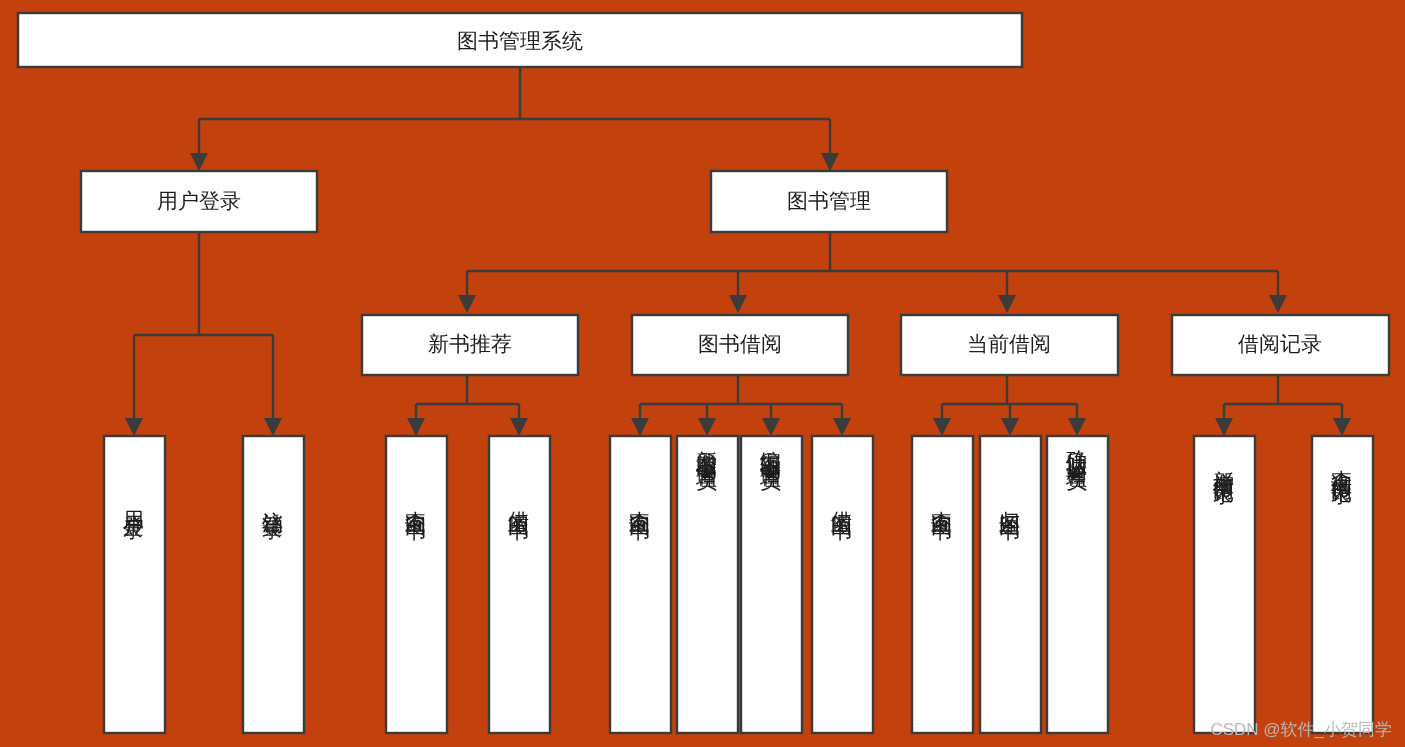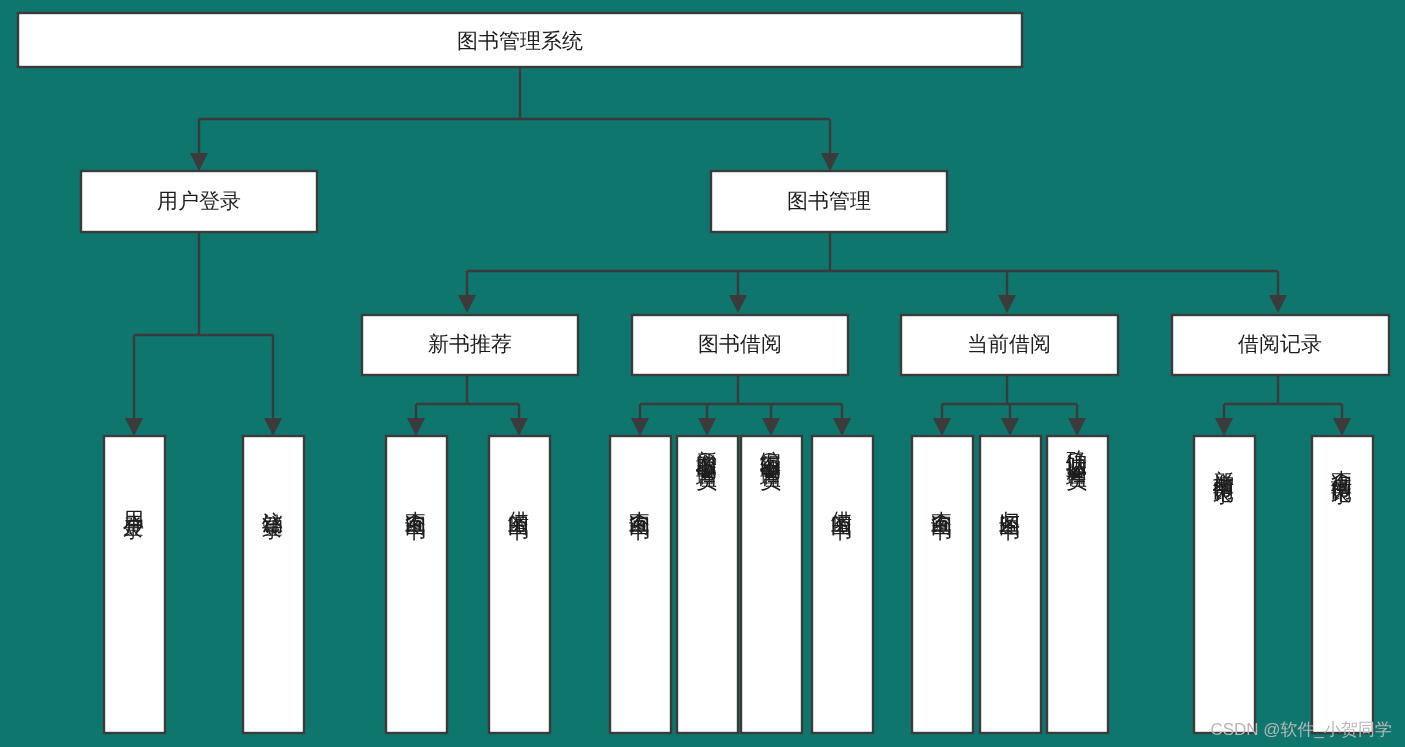--- a/index.html
+++ b/index.html
@@ -10,21 +10,21 @@
   body {
     width: 1405px;
     height: 747px;
     font-family: "Liberation Sans", "DejaVu Sans", sans-serif;
     overflow: hidden;
   }
   #diagram-root {
     position: relative;
     width: 1405px;
     height: 747px;
-    background: #0f766e;
+    background: #c2410c;
   }
   svg.diagram-canvas {
     position: absolute;
     top: 0;
     left: 0;
     width: 1405px;
     height: 747px;
     display: block;
   }
   .node-box {

